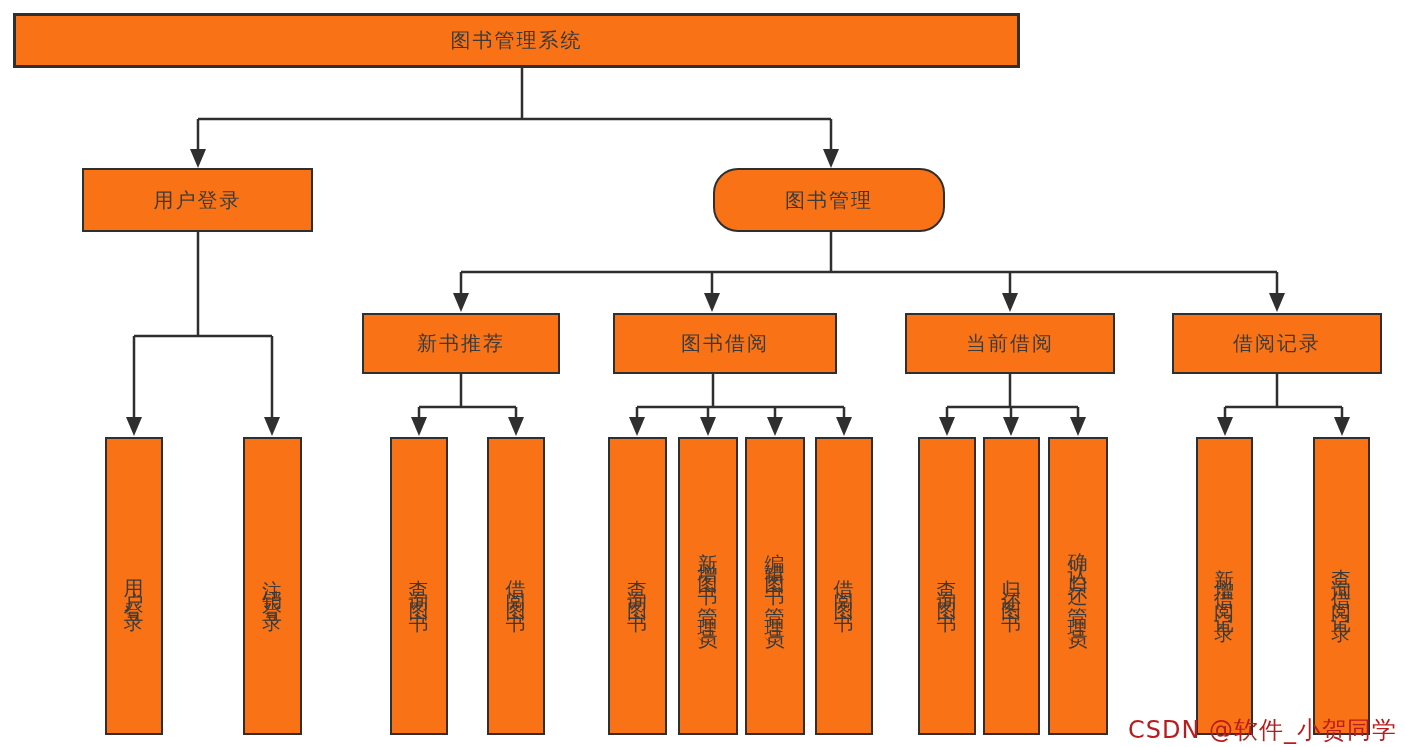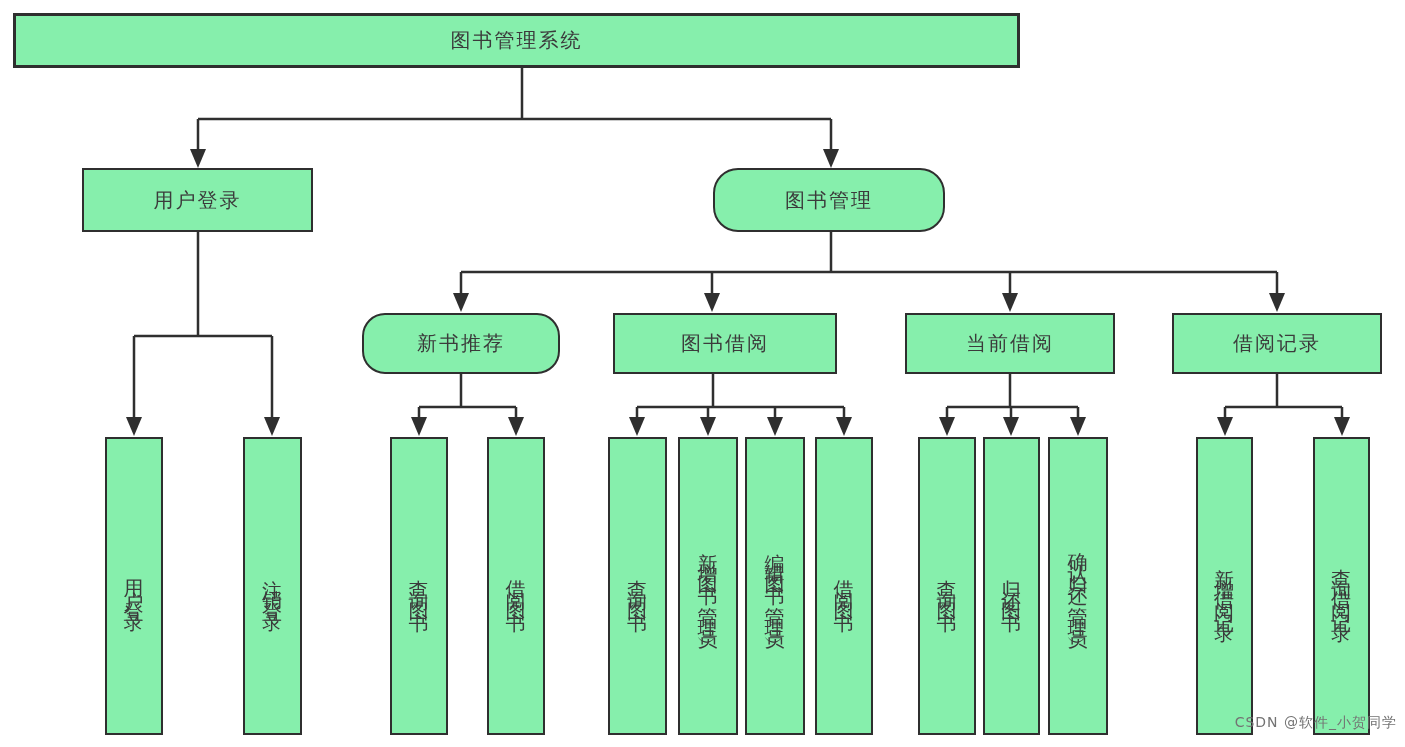--- a/index.html
+++ b/index.html
@@ -12,21 +12,21 @@
     overflow: hidden;
   }
   .connectors {
     position: absolute;
     left: 0; top: 0;
     width: 1405px; height: 747px;
   }
   .node {
     position: absolute;
     box-sizing: border-box;
-    background: #86efac;
+    background: #f97316;
     border: 2.5px solid #2f2f2f;
     display: flex;
     align-items: center;
     justify-content: center;
     font-size: 20px;
     color: #3b3b3b;
     letter-spacing: 2px;
     white-space: nowrap;
   }
   .node.root { border-width: 3px; }
@@ -34,22 +34,22 @@
   .node.leaf .vtext {
     writing-mode: vertical-rl;
     text-orientation: mixed;
     letter-spacing: 11px;
     line-height: 1;
   }
   .watermark {
     position: absolute;
     top: 714px;
     right: 8px;
-    font-size: 14px;
-    color: #737373;
+    font-size: 24px;
+    color: #b91c1c;
     letter-spacing: 1px;
   }
 </style>
 </head>
 <body>
 
 <div class="stage">
 
   <svg class="connectors" viewBox="0 0 1405 747" xmlns="http://www.w3.org/2000/svg">
     <path fill="none" stroke="#2f2f2f" stroke-width="2.5" d="
@@ -81,21 +81,21 @@
       <polygon points="1217,417 1233,417 1225,436"></polygon>
       <polygon points="1334,417 1350,417 1342,436"></polygon>
     </g>
   </svg>
 
   <div class="node root" style="left:13px; top:13px; width:1007px; height:55px;">图书管理系统</div>
 
   <div class="node" style="left:82px; top:168px; width:231px; height:64px;">用户登录</div>
   <div class="node" style="left:713px; top:168px; width:232px; height:64px;border-radius:25px;">图书管理</div>
 
-  <div class="node" style="left:362px; top:313px; width:198px; height:61px;border-radius:23px;">新书推荐</div>
+  <div class="node" style="left:362px; top:313px; width:198px; height:61px;">新书推荐</div>
   <div class="node" style="left:613px; top:313px; width:224px; height:61px;">图书借阅</div>
   <div class="node" style="left:905px; top:313px; width:210px; height:61px;">当前借阅</div>
   <div class="node" style="left:1172px; top:313px; width:210px; height:61px;">借阅记录</div>
 
   <div class="node leaf" style="left:105px; top:437px; width:58px; height:298px;">
     <span class="vtext">用户登录</span>
   </div>
   <div class="node leaf" style="left:243px; top:437px; width:59px; height:298px;">
     <span class="vtext">注销登录</span>
   </div>

